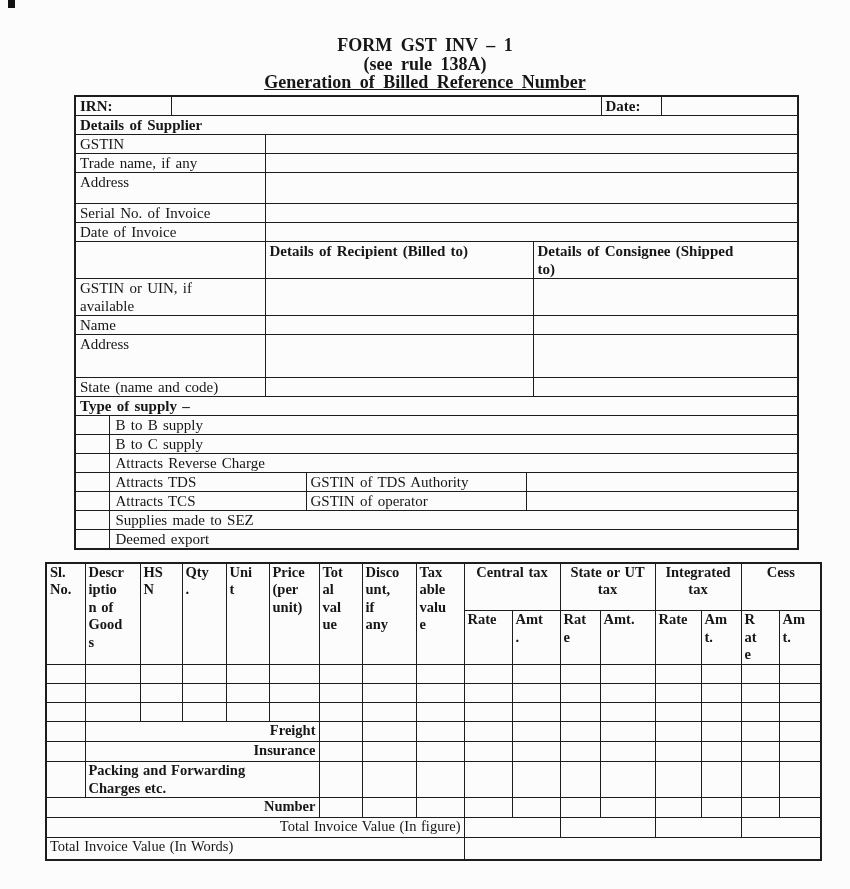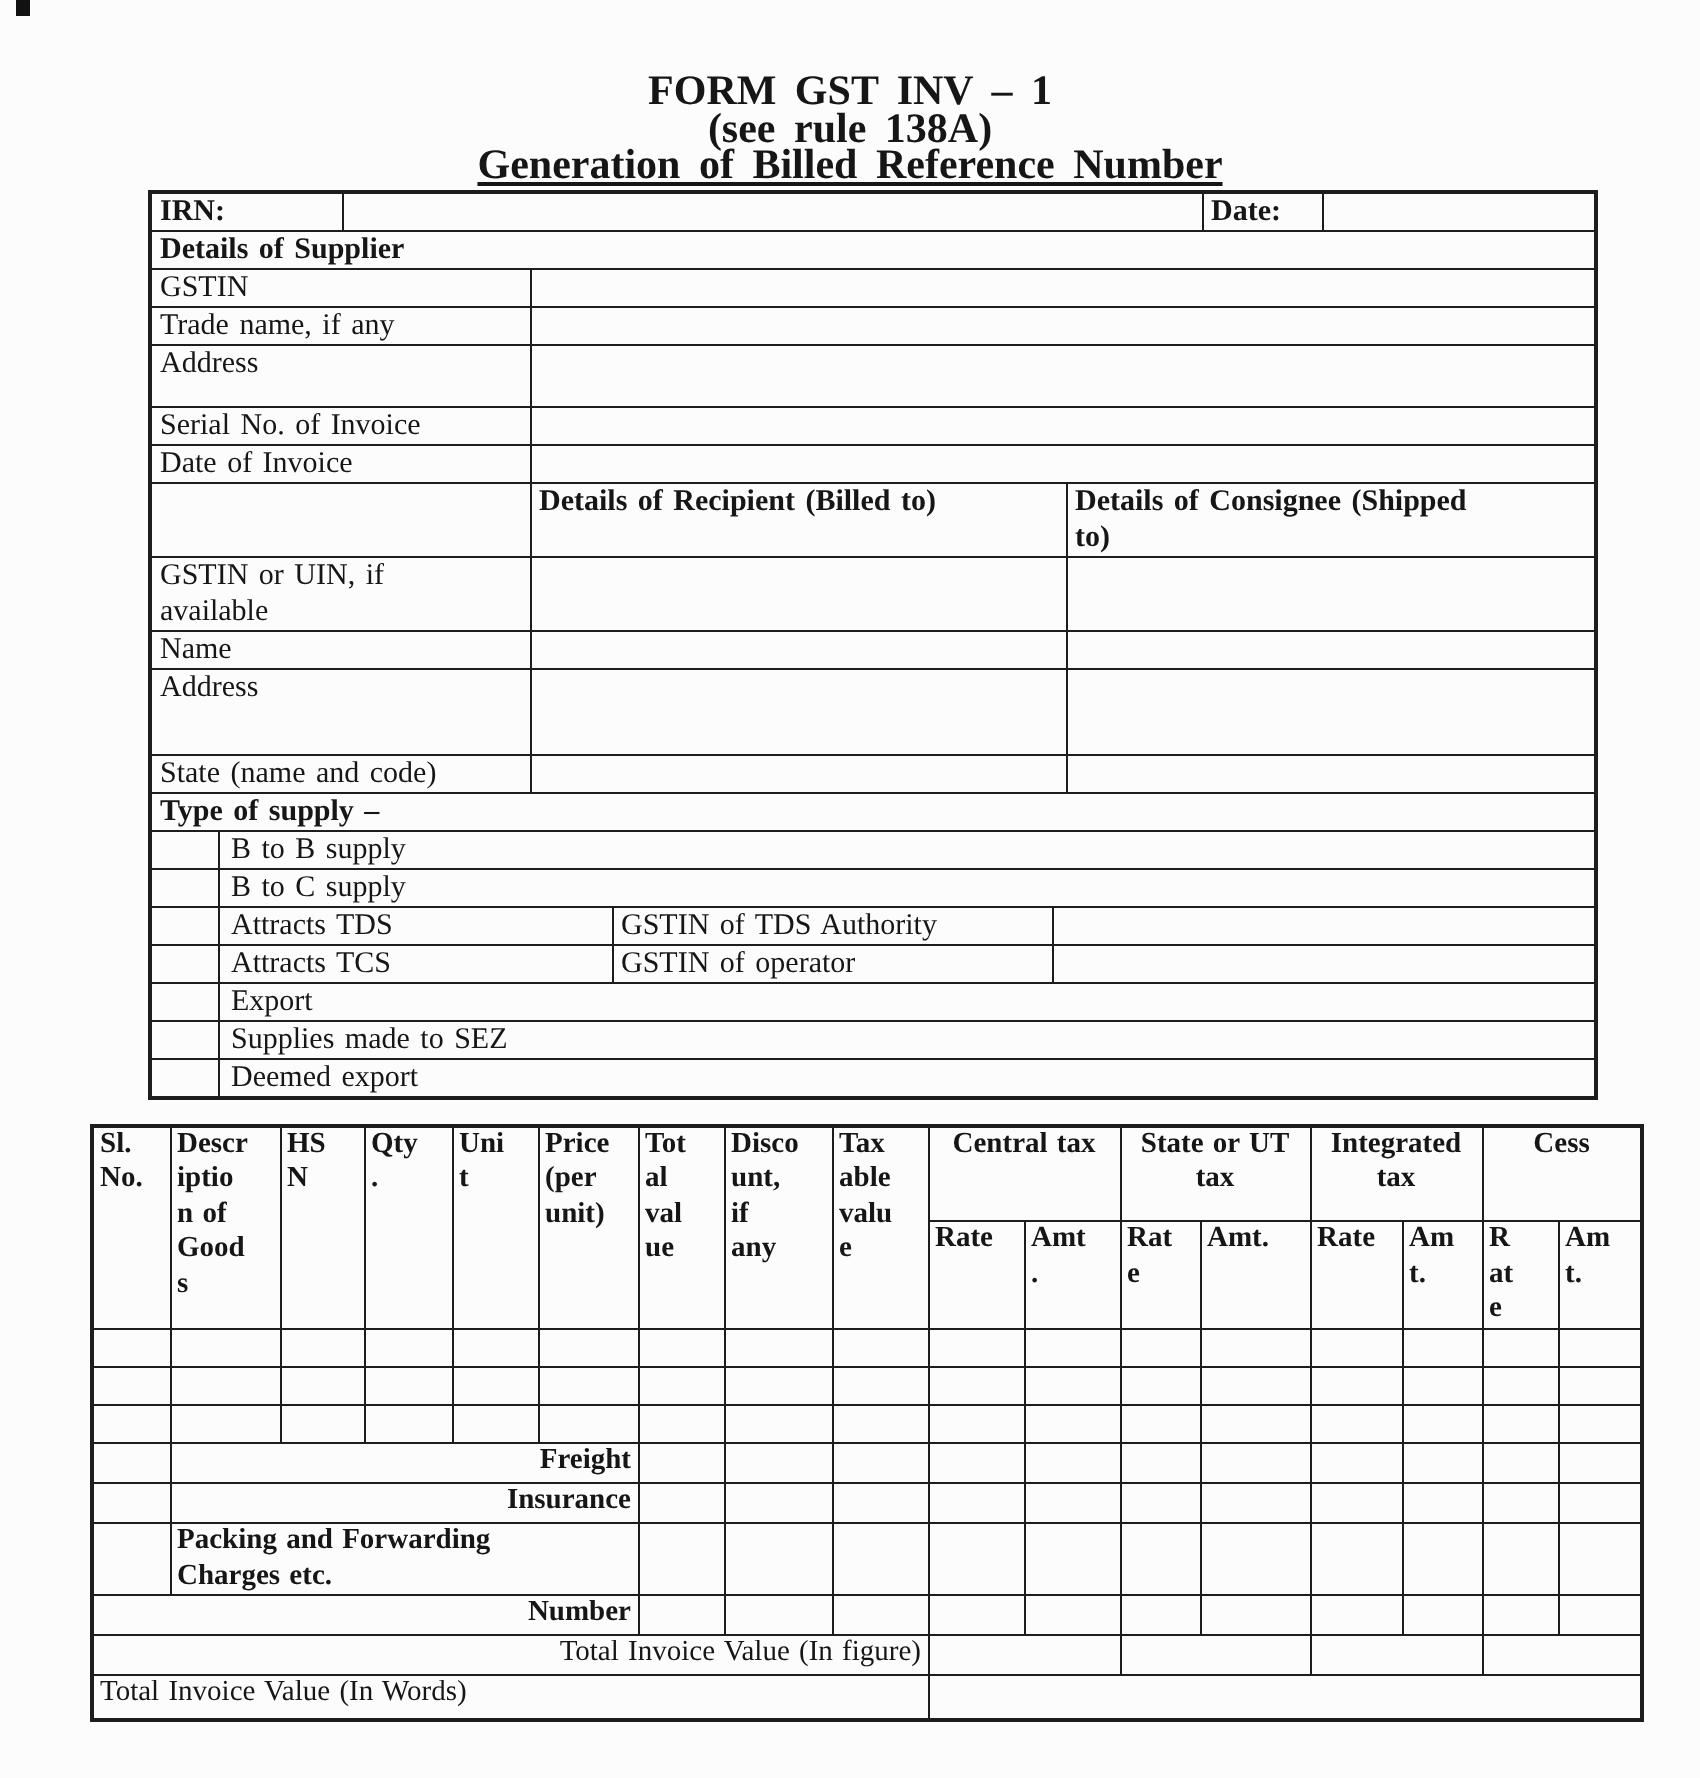--- a/index.html
+++ b/index.html
@@ -5,21 +5,21 @@
   html,body{margin:0;padding:0;}
   body{
     width:850px;height:889px;
     background:#fcfcfc;
     font-family:"Liberation Serif", serif;
     color:#161616;
     position:relative;
     overflow:hidden;
   }
   .scan-mark{position:absolute;left:8px;top:0;width:7px;height:8px;background:#111;}
-  .title-block{padding-top:36px;text-align:center;font-weight:bold;font-size:21px;line-height:18.5px;word-spacing:4px;}
+  .title-block{padding-top:36px;text-align:center;font-weight:bold;font-size:18px;line-height:18.5px;word-spacing:4px;}
   .title-block .u{text-decoration:underline;}
   table{border-collapse:collapse;table-layout:fixed;border:2px solid #1d1d1d;}
   td{border:1.5px solid #1d1d1d;padding:0 4px;font-size:15px;line-height:18px;vertical-align:top;overflow:hidden;word-spacing:1.5px;}
   .b{font-weight:bold;}
   .pre{white-space:pre-line;}
   .ctr{text-align:center;}
   .t-top{margin:3px 0 0 74px;width:723px;}
   .t-top tr{height:19px;}
   tr.h31{height:31px;}
   tr.h36{height:36px;}
@@ -127,33 +127,33 @@
   <tr>
     <td></td>
     <td colspan="8" class="indent">B to B supply</td>
   </tr>
   <tr>
     <td></td>
     <td colspan="8" class="indent">B to C supply</td>
   </tr>
   <tr>
     <td></td>
+    <td colspan="8" class="indent">Attracts Reverse Charge</td>
+  </tr>
+  <tr>
+    <td></td>
     <td colspan="3" class="indent">Attracts TDS</td>
     <td>GSTIN of TDS Authority</td>
     <td colspan="4"></td>
   </tr>
   <tr>
     <td></td>
     <td colspan="3" class="indent">Attracts TCS</td>
     <td>GSTIN of operator</td>
     <td colspan="4"></td>
-  </tr>
-  <tr>
-    <td></td>
-    <td colspan="8" class="indent">Export</td>
   </tr>
   <tr>
     <td></td>
     <td colspan="8" class="indent">Supplies made to SEZ</td>
   </tr>
   <tr>
     <td></td>
     <td colspan="8" class="indent">Deemed export</td>
   </tr>
 </tbody>

